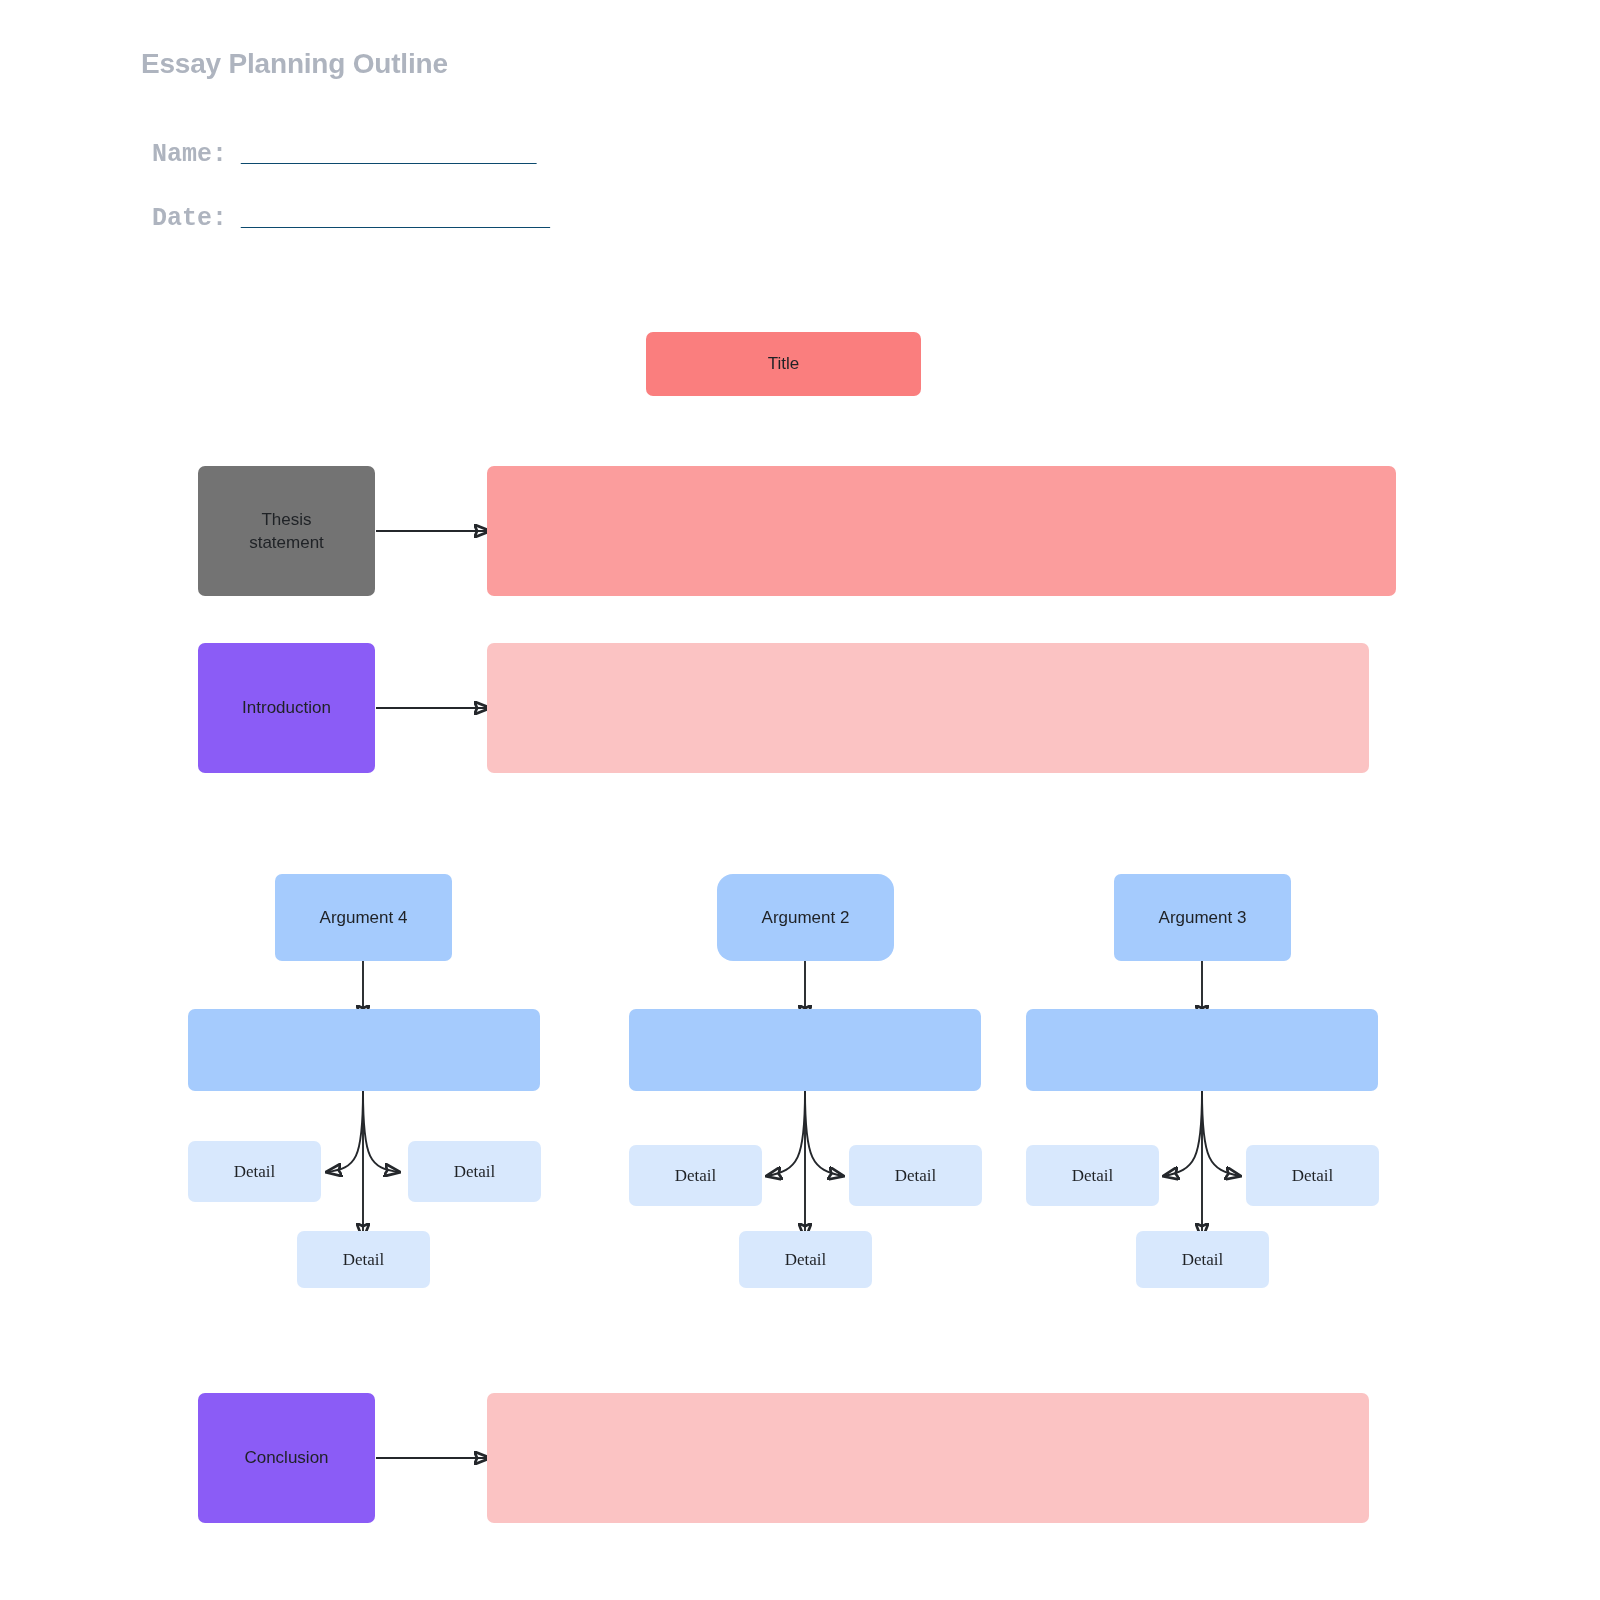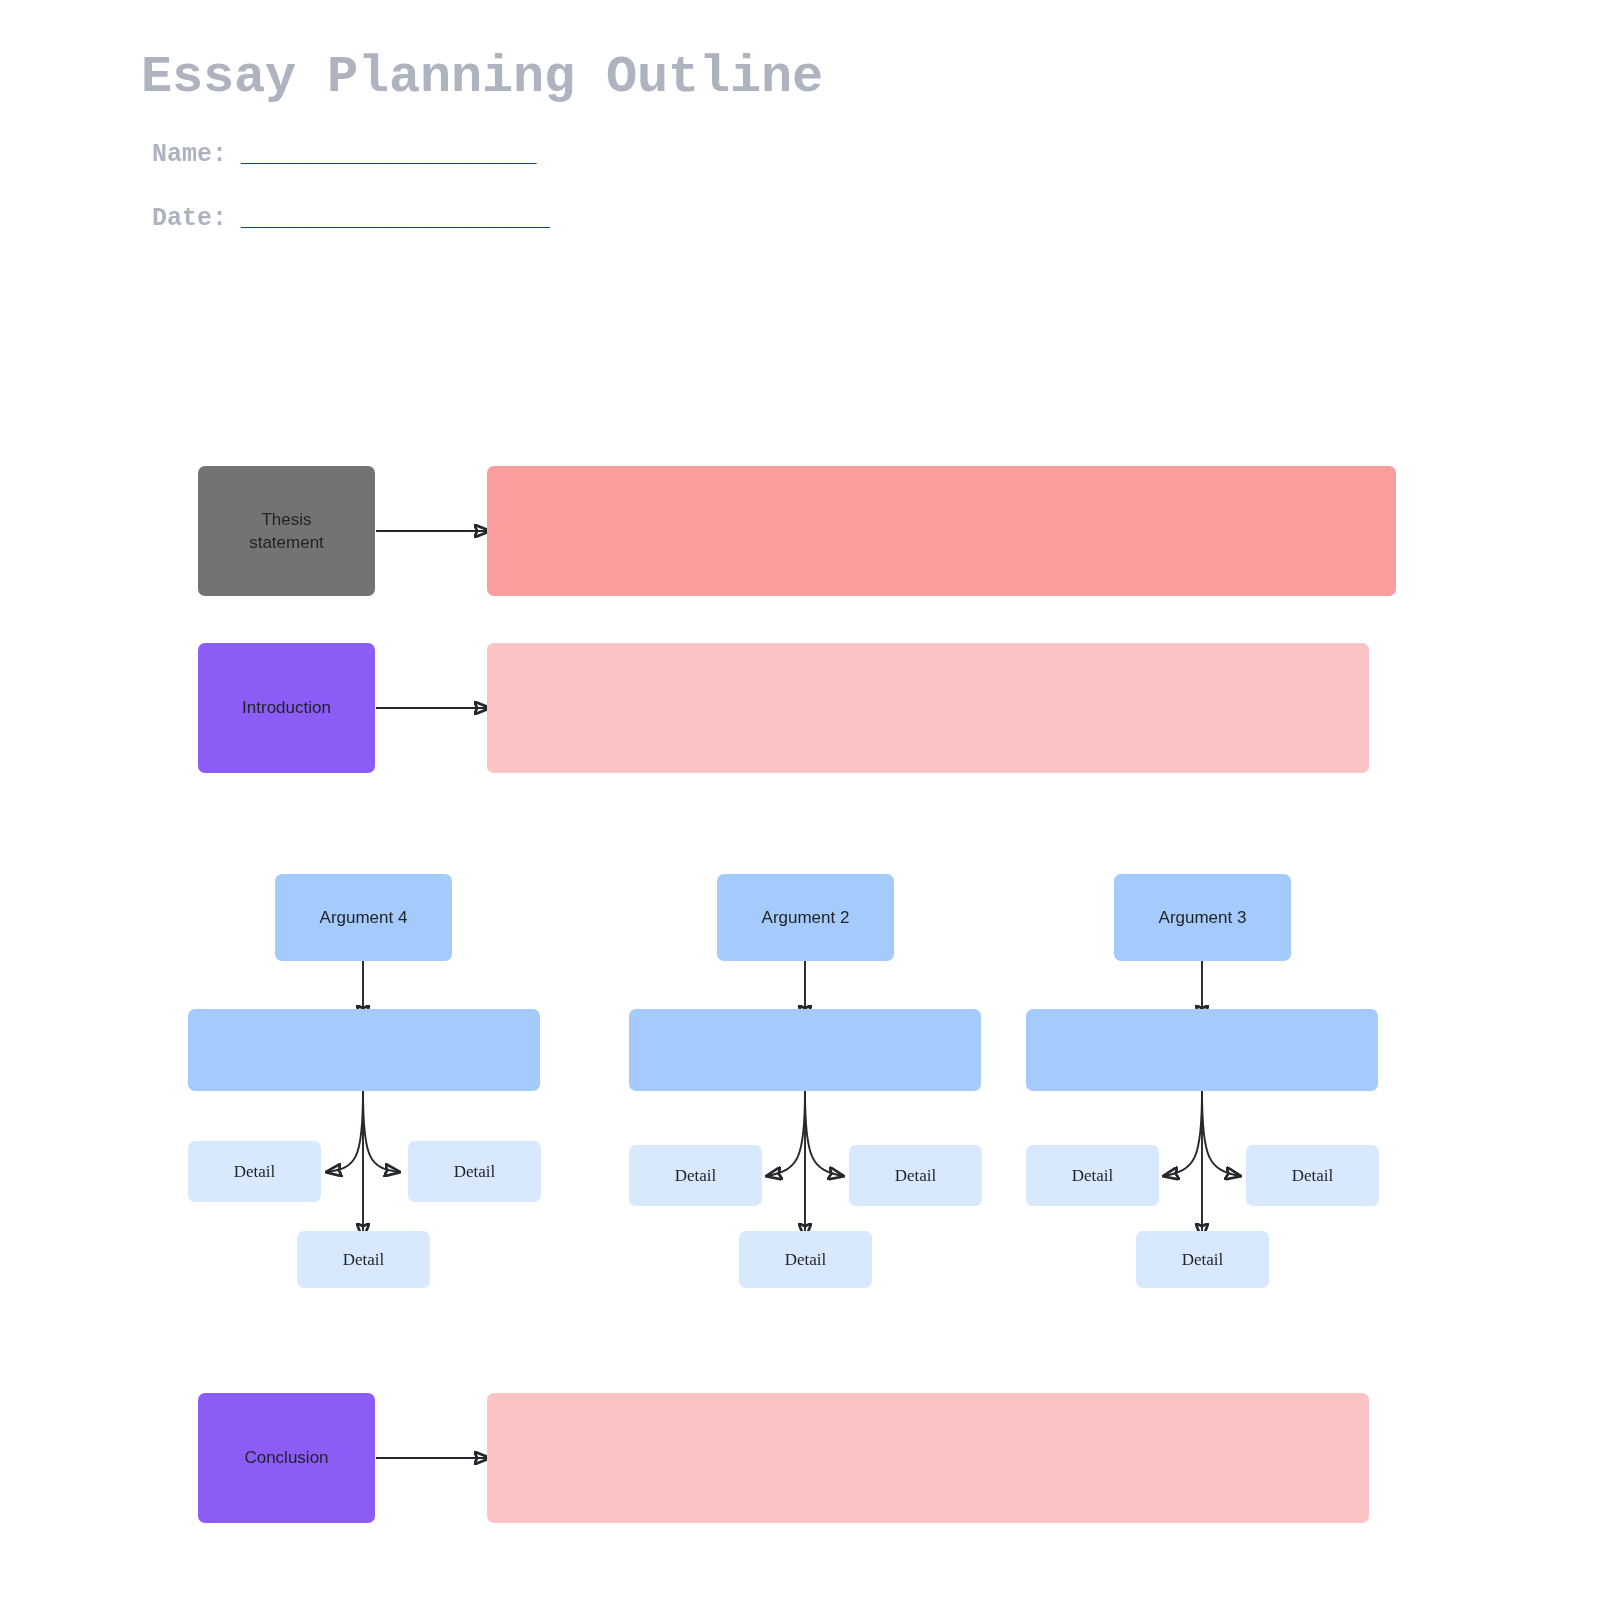--- a/index.html
+++ b/index.html
@@ -21,26 +21,25 @@
     inset: 0;
     width: 1600px;
     height: 1600px;
   }
 
   
   .page-title {
     position: absolute;
     left: 141px;
     top: 48px;
-    font-size: 52px;
+    font-size: 28px;
     font-weight: bold;
     color: #aeb4bf;
     letter-spacing: -0.2px;
     white-space: nowrap;
-    font-family: Liberation Mono, monospace;
   }
   .field-row {
     position: absolute;
     display: flex;
     align-items: baseline;
     color: #aeb4bf;
     font-size: 25px;
     font-weight: bold;
     white-space: nowrap;
   }
@@ -134,35 +133,36 @@
     <path d="M 805 1091 L 805 1238" marker-end="url(#arrowhead)"></path>
     <path d="M 805 1091 C 805 1160, 798 1170, 767 1176" marker-end="url(#arrowhead)"></path>
     <path d="M 805 1091 C 805 1160, 812 1170, 843 1176" marker-end="url(#arrowhead)"></path>
 
     <line x1="1202" y1="961" x2="1202" y2="1020" marker-end="url(#arrowhead)"></line>
     <path d="M 1202 1091 L 1202 1238" marker-end="url(#arrowhead)"></path>
     <path d="M 1202 1091 C 1202 1160, 1195 1170, 1164 1176" marker-end="url(#arrowhead)"></path>
     <path d="M 1202 1091 C 1202 1160, 1209 1170, 1240 1176" marker-end="url(#arrowhead)"></path>
   </svg>
 
+  <div class="node title-node" style="left:646px; top:332px; width:275px; height:64px;">Title</div>
 
   <div class="node label-strong" style="left:198px; top:466px; width:177px; height:130px;">Thesis
 statement</div>
   <div class="node panel-strong" style="left:487px; top:466px; width:909px; height:130px;"></div>
 
   <div class="node label-soft" style="left:198px; top:643px; width:177px; height:130px;">Introduction</div>
   <div class="node panel-soft" style="left:487px; top:643px; width:882px; height:130px;"></div>
 
   <div class="node arg-node" style="left:275px; top:874px; width:177px; height:87px;">Argument 4</div>
   <div class="node arg-panel" style="left:188px; top:1009px; width:352px; height:82px;"></div>
   <div class="node detail-node" style="left:188px; top:1141px; width:133px; height:61px;">Detail</div>
   <div class="node detail-node" style="left:408px; top:1141px; width:133px; height:61px;">Detail</div>
   <div class="node detail-node" style="left:297px; top:1231px; width:133px; height:57px;">Detail</div>
 
-  <div class="node arg-node" style="left:717px; top:874px; width:177px; height:87px;">Argument 2</div>
+  <div class="node arg-node" style="left:717px; top:874px; width:177px; height:87px;border-radius:16px;">Argument 2</div>
   <div class="node arg-panel" style="left:629px; top:1009px; width:352px; height:82px;"></div>
   <div class="node detail-node" style="left:629px; top:1145px; width:133px; height:61px;">Detail</div>
   <div class="node detail-node" style="left:849px; top:1145px; width:133px; height:61px;">Detail</div>
   <div class="node detail-node" style="left:739px; top:1231px; width:133px; height:57px;">Detail</div>
 
   <div class="node arg-node" style="left:1114px; top:874px; width:177px; height:87px;">Argument 3</div>
   <div class="node arg-panel" style="left:1026px; top:1009px; width:352px; height:82px;"></div>
   <div class="node detail-node" style="left:1026px; top:1145px; width:133px; height:61px;">Detail</div>
   <div class="node detail-node" style="left:1246px; top:1145px; width:133px; height:61px;">Detail</div>
   <div class="node detail-node" style="left:1136px; top:1231px; width:133px; height:57px;">Detail</div>

